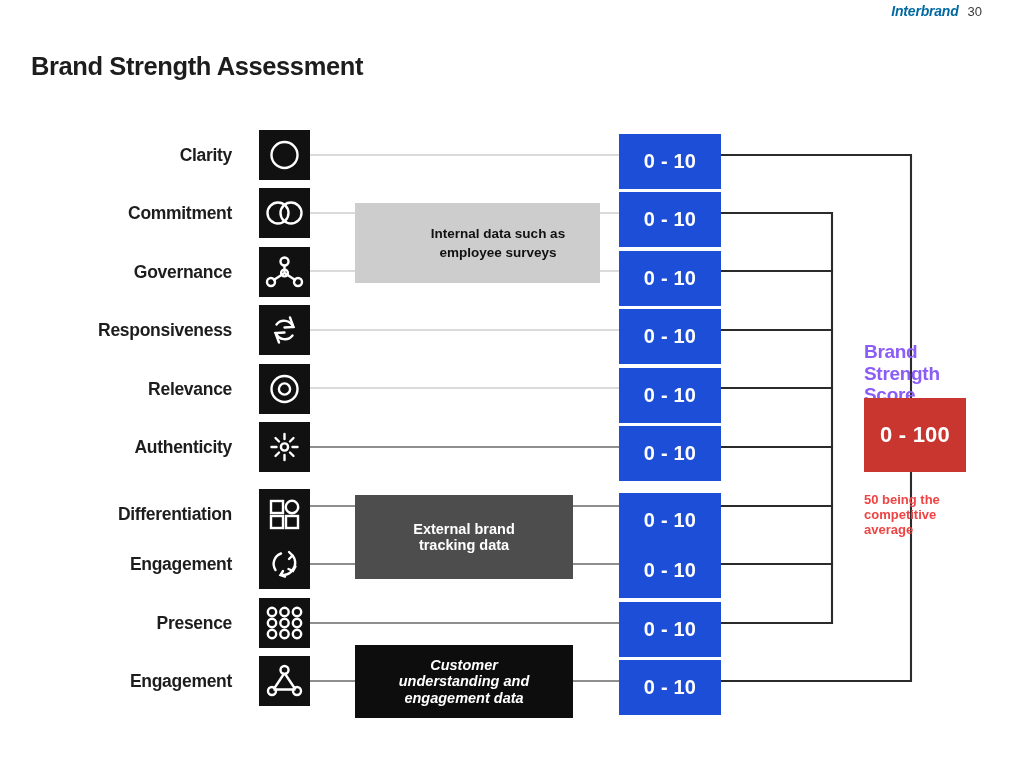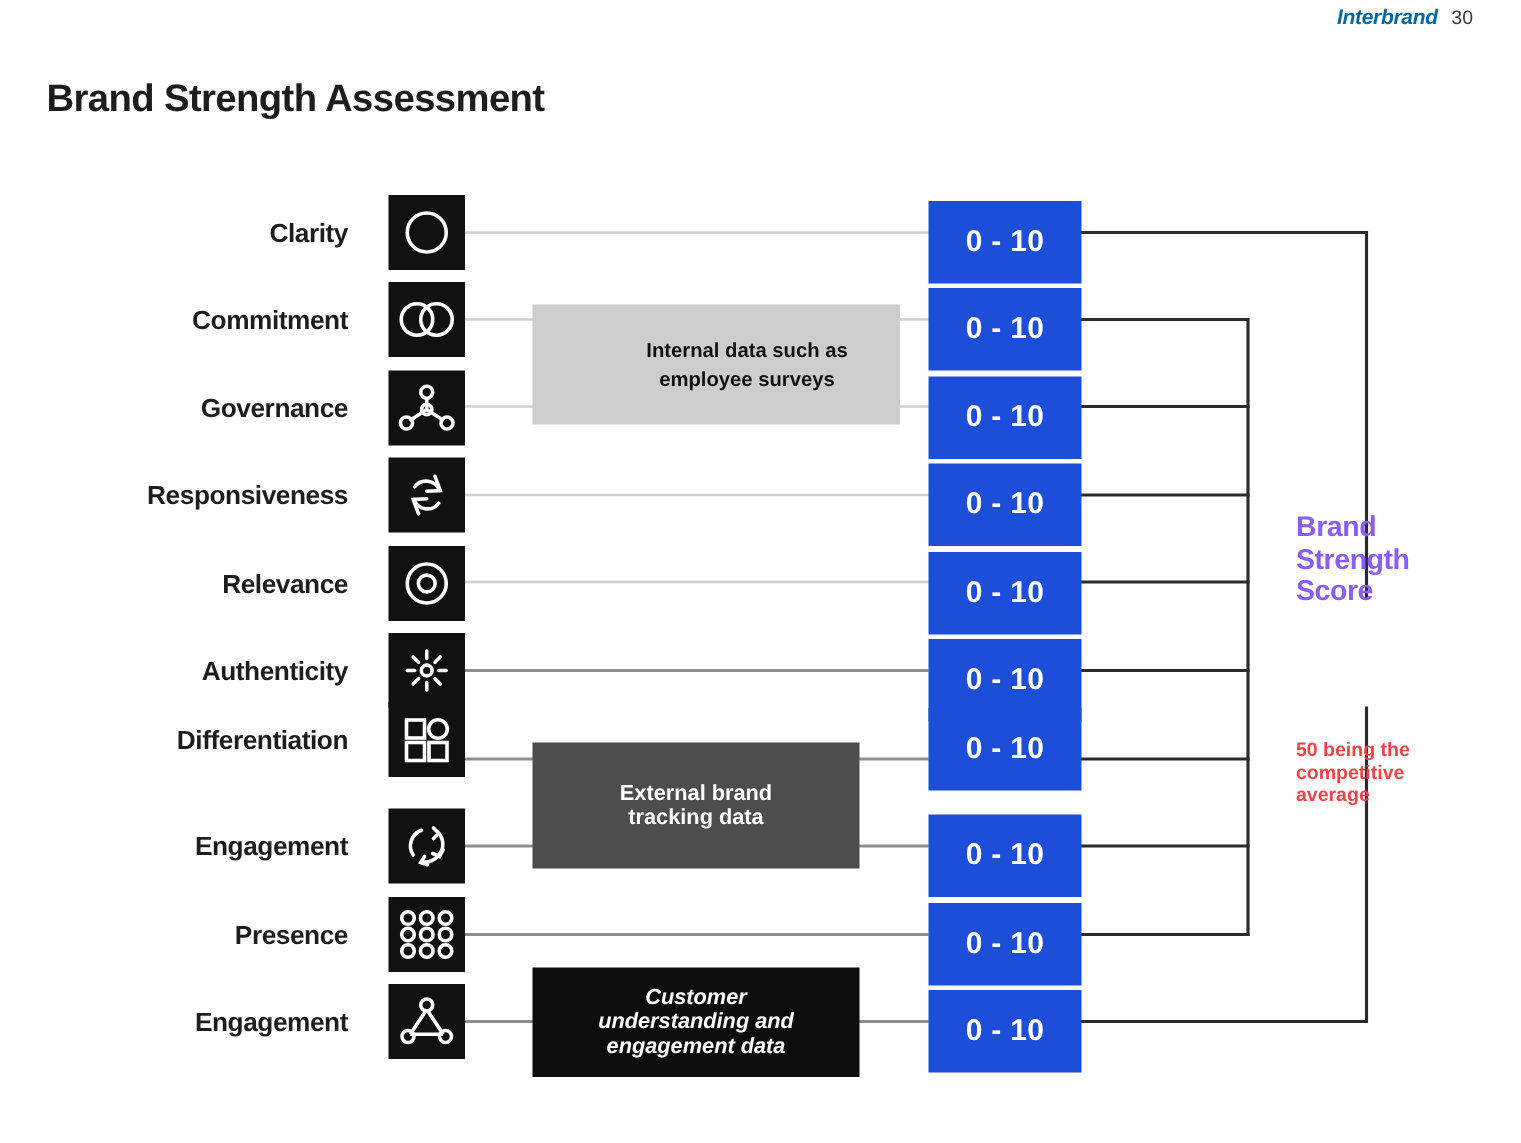--- a/index.html
+++ b/index.html
@@ -166,21 +166,21 @@
           <svg viewBox="0 0 51 50">
             <g stroke="#ffffff" fill="none" stroke-width="2.4" stroke-linecap="round">
       <circle cx="25.5" cy="25" r="3.6"></circle>
       <path d="M25.5 12 V17 M25.5 33 V38 M12.5 25 H17.5 M33.5 25 H38.5
                M16.5 16 L20 19.5 M31 30.5 L34.5 34 M34.5 16 L31 19.5 M20 30.5 L16.5 34"></path>
             </g>
           </svg>
         </div>
         <div class="rscore">0 - 10</div>
       </div>
-      <div class="row" style="top: 468px;">
+      <div class="row" style="top: 489px;">
         <div class="rlabel">Differentiation</div>
         <div class="ricon">
           <svg viewBox="0 0 51 50">
             <g stroke="#ffffff" fill="none" stroke-width="2.4">
               <rect x="12" y="12" width="12" height="12"></rect>
               <circle cx="33" cy="18" r="6.2"></circle>
       <rect x="12" y="27" width="12" height="12"></rect>
               <rect x="27" y="27" width="12" height="12"></rect>
             </g>
           </svg>
@@ -232,17 +232,20 @@
             </g>
           </svg>
         </div>
         <div class="rscore">0 - 10</div>
       </div>
     </div>
 
   <div class="bss-title" style="white-space: pre-line;">Brand
 Strength
 Score</div>
+  <div class="bss-box">
+    <span>0 - 100</span>
+  </div>
   <div class="bss-note" style="white-space: pre-line;">50 being the
 competitive
 average</div>
 
 </div>
 
 </body></html>

